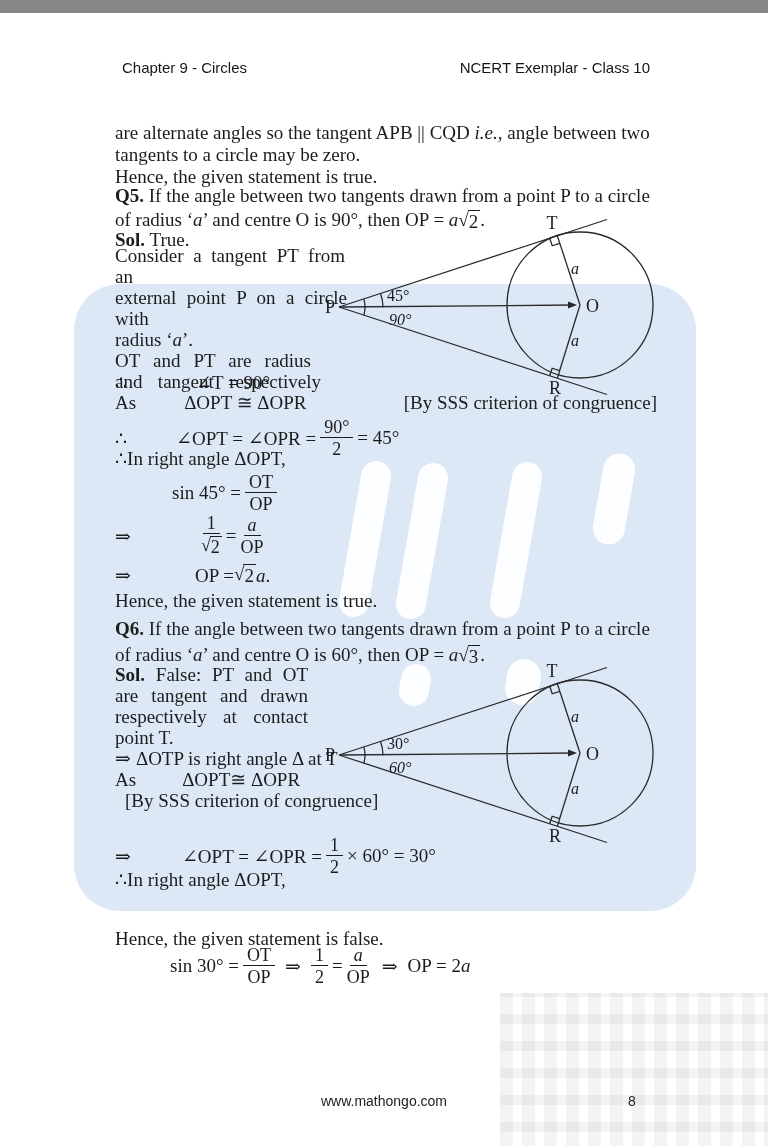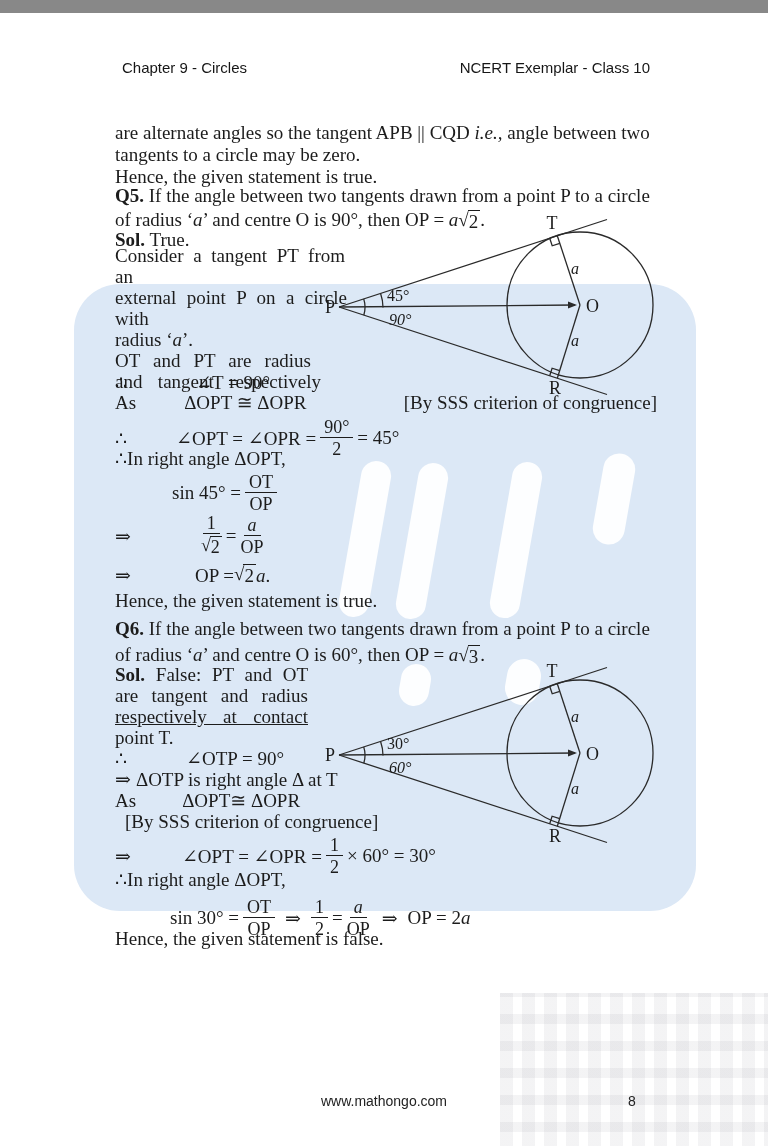--- a/index.html
+++ b/index.html
@@ -170,44 +170,43 @@
   <div class="blk" style="top:603px;line-height:26px;">
     <div><span class="b">Q6.</span><span> If the angle between two tangents drawn from a point P to a circle</span></div>
     <div><span>of radius ‘</span><span class="it">a</span><span>’ and centre O is 60°, then OP = </span><span class="it">a</span><span class="sqrt">
           <span class="r">√</span>
           <span class="rad">3</span>
         </span><span>.</span></div>
   </div>
 
   <div class="blk" style="top:651px;line-height:21px;">
     <div class="jline" style="width:193px;"><span class="b">Sol.</span><span> False: PT and OT</span></div>
-    <div class="jline" style="width:193px;">are tangent and radius</div>
-    <div class="jline" style="width:193px;text-decoration:underline;">respectively at contact</div>
+    <div class="jline" style="width:193px;">are tangent and drawn</div>
+    <div class="jline" style="width:193px;">respectively at contact</div>
     <div>point T.</div>
-    <div><span>∴</span><span class="sp" style="width:59px;"></span><span>∠OTP = 90°</span></div>
     <div><span>⇒</span><span class="sp" style="width:5px;"></span><span>ΔOTP is right angle Δ at T</span></div>
     <div><span>As</span><span class="sp" style="width:46px;"></span><span>ΔOPT≅ ΔOPR</span></div>
     <div style="padding-left:10px;">[By SSS criterion of congruence]</div>
   </div>
 
   <div class="eqflex" style="top:820px;height:46px;">
     <span>⇒</span>
       <span class="sp" style="width:51px;"></span>
     <span>∠OPT = ∠OPR =</span>
     <span class="frac">
         <span class="num">1</span>
         <span class="den">2</span>
       </span>
     <span>× 60° = 30°</span>
   </div>
   <div class="eqflex" style="top:855px;">
     <span>∴</span>
       <span> In right angle ΔOPT,</span>
   </div>
-  <div class="eqflex" style="top:882px;height:46px;padding-left:55px;text-align:center;">
+  <div class="eqflex" style="top:930px;height:46px;padding-left:55px;text-align:center;">
     <span>sin 30° =</span>
     <span class="frac">
         <span class="num">OT</span>
         <span class="den">OP</span>
       </span>
     <span class="sp" style="width:6px;"></span>
       <span>⇒</span>
       <span class="sp" style="width:6px;"></span>
     <span class="frac">
         <span class="num">1</span>

